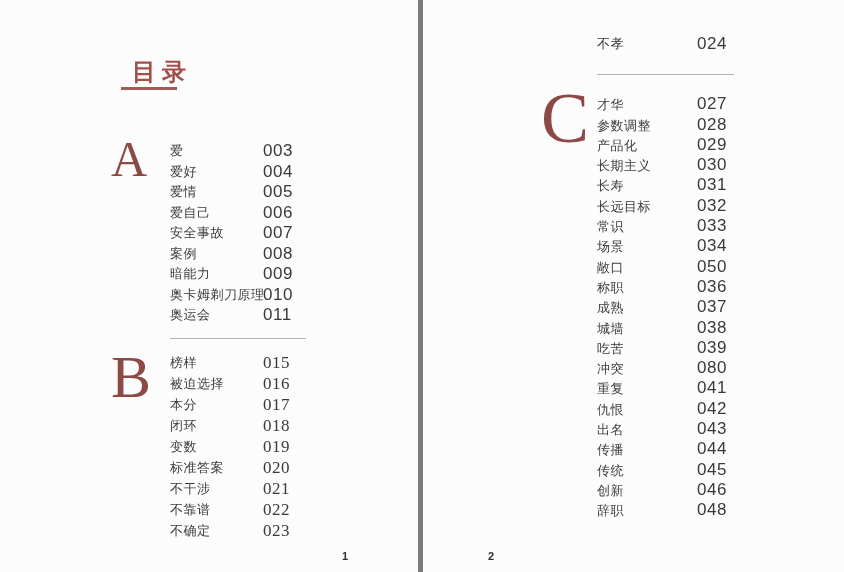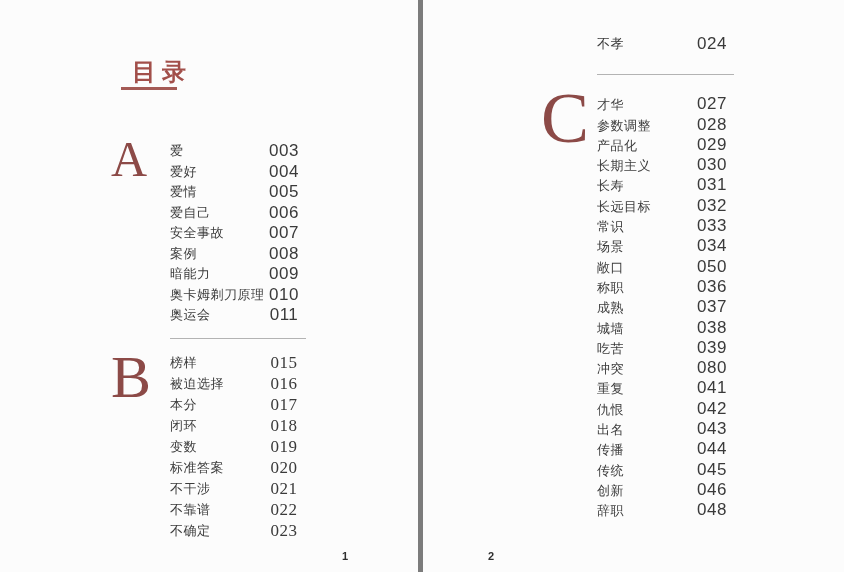--- a/index.html
+++ b/index.html
@@ -53,21 +53,21 @@
     font-size:17px;color:var(--num);letter-spacing:0.5px;text-align:left;
   }
   .list-a{left:170px;top:141px;width:135px;}
   .list-a .row{height:20.5px;}
   .list-b{left:170px;top:352px;width:135px;}
   .list-b .row{height:21px;font-family:Liberation Serif, serif;}
   .list-cont{left:597px;top:34px;width:136px;justify-content:center;}
   .list-cont .row{height:20.5px;}
   .list-c{left:597px;top:94px;width:136px;}
   .list-c .row{height:20.3px;align-items:flex-end;}
-  .list-a .row .p,.list-b .row .p{width:42px;text-align:center;}
+  .list-a .row .p,.list-b .row .p{width:42px;}
   .list-cont .row .p,.list-c .row .p{width:36px;}
   .rule{position:absolute;height:1px;background:var(--rule);}
   .rule-left{left:170px;top:338px;width:136px;}
   .rule-right{left:597px;top:74px;width:137px;}
   .folio{
     position:absolute;top:550px;width:16px;text-align:center;
     font-size:11px;font-weight:bold;color:var(--folio);
   }
   .folio-1{left:337px;}
   .folio-2{left:483px;}

